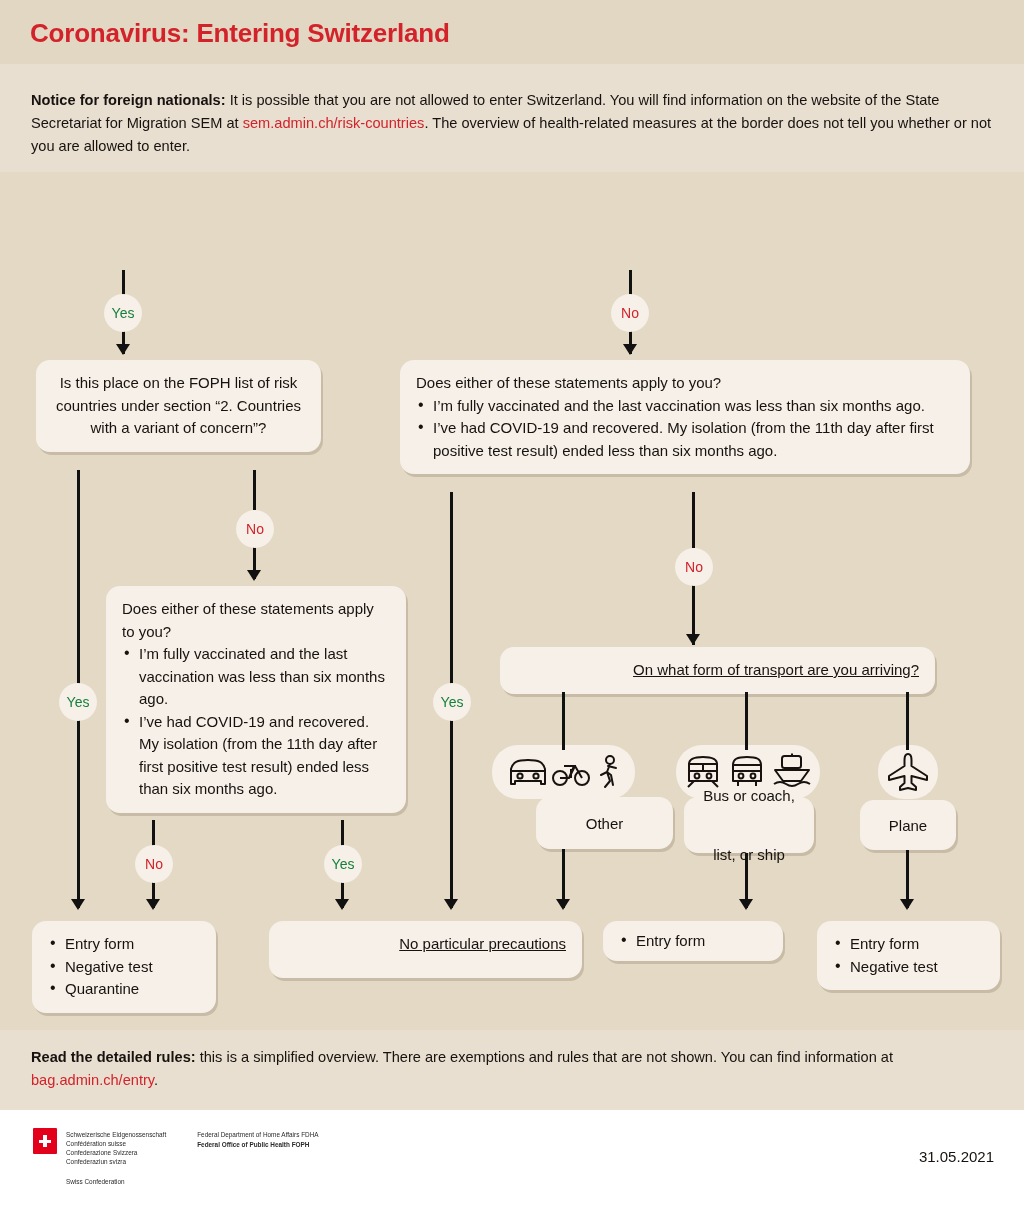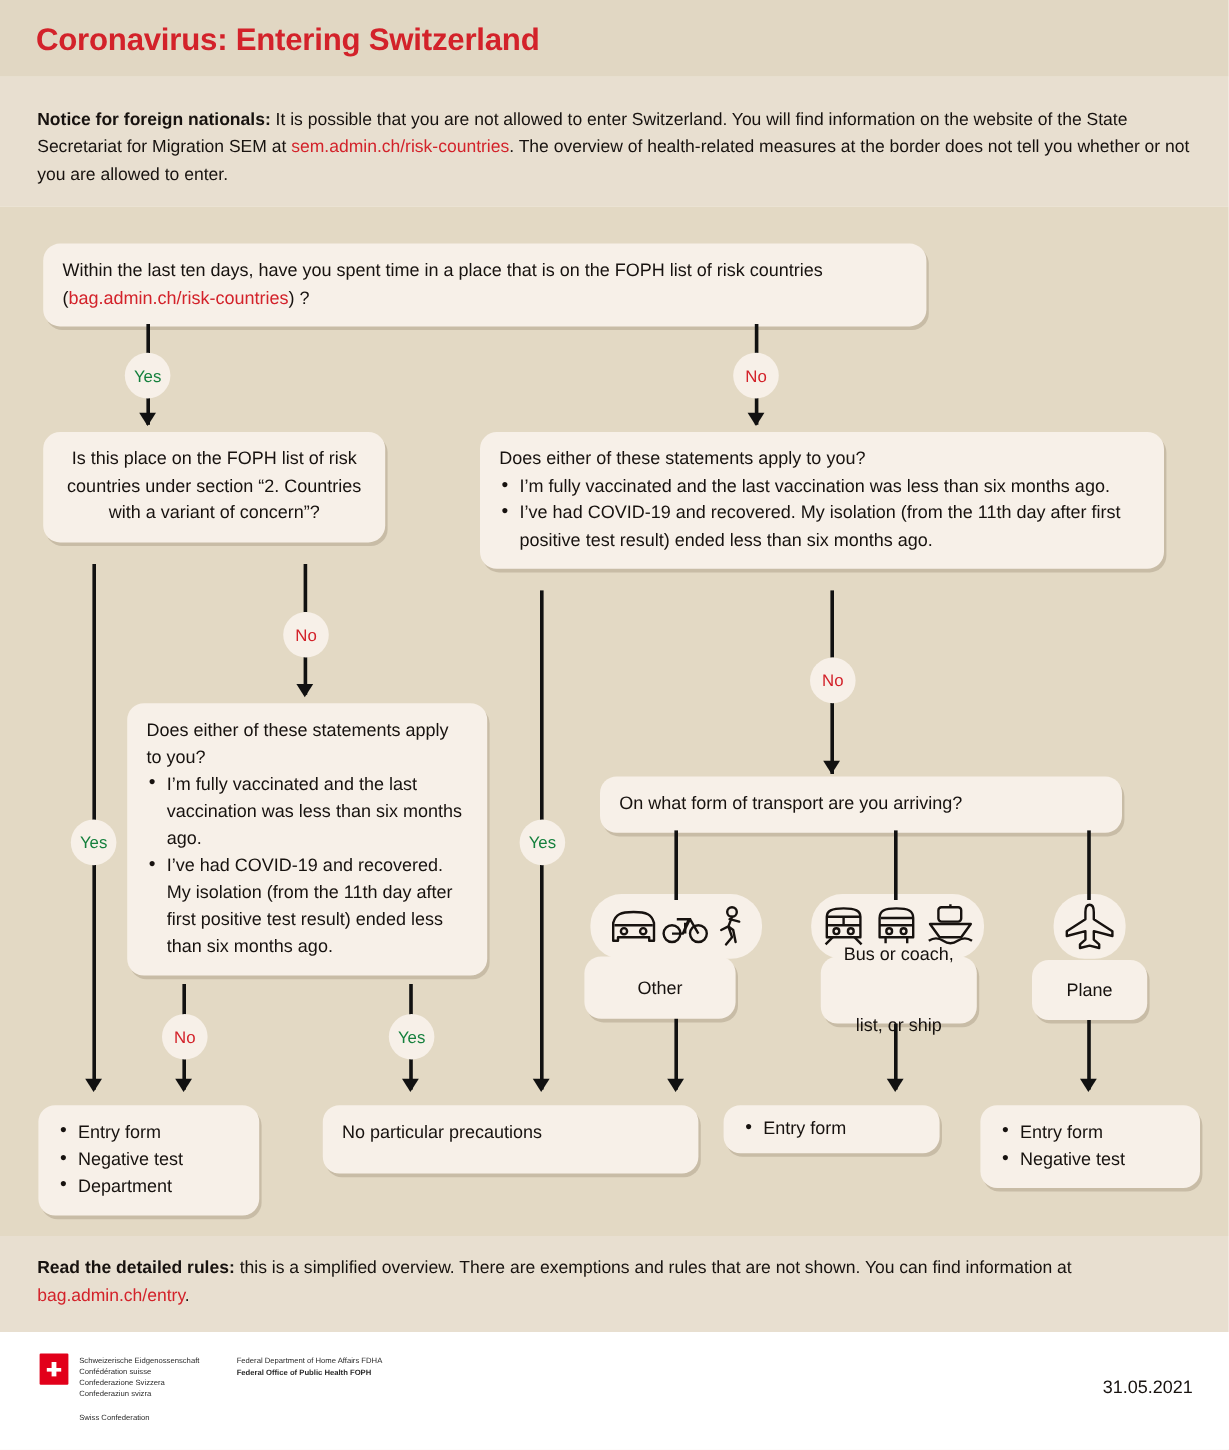--- a/index.html
+++ b/index.html
@@ -58,21 +58,21 @@
   .logo-dept { font-size:6.4px; line-height:10px; color:#2a2a2a; padding-top:2px; margin-left:22px;}
   .logo-dept .b { font-weight:700; }
 
   
   .node {
     position:absolute; background:#f7f0e8; border-radius:14px;
     box-shadow: 2px 3px 0 rgba(150,136,112,0.35);
     color:#17120f; font-size:15px; line-height:22.5px;
   }
   .node .inner { padding:12px 16px; }
-  .node.center .inner { text-align:left; }
+  .node.center .inner { text-align:right;text-decoration:underline; }
   .node ul { list-style:none; margin:0; padding:0; }
   .node li { position:relative; padding-left:17px; }
   .node li::before {
     content:"\2022"; position:absolute; left:2px; top:-1px; font-size:16px;
   }
 
   
   .pill {
     position:absolute; background:#f7f0e8; border-radius:14px;
     box-shadow: 2px 3px 0 rgba(150,136,112,0.35);
@@ -111,23 +111,20 @@
   <div class="band-title"></div>
   <div class="band-notice"></div>
   <div class="band-flow"></div>
   <div class="band-footer"></div>
   <div class="band-logo"></div>
 
   <div class="title">Coronavirus: Entering Switzerland</div>
 
   <div class="notice"><b>Notice for foreign nationals:</b><span> It is possible that you are not allowed to enter Switzerland. You will find information on the website of the State Secretariat for Migration SEM at </span><span class="lnk">sem.admin.ch/risk-countries</span><span>. The overview of health-related measures at the border does not tell you whether or not you are allowed to enter.</span></div>
 
-  <div class="node" style="left:36px; top:203px; width:736px;">
-    <div class="inner"><span>Within the last ten days, have you spent time in a place that is on the FOPH list of risk countries (</span><span class="lnk">bag.admin.ch/risk-countries</span><span>) ?</span></div>
-  </div>
 
   <div class="ln" style="left:122px; top:270px; width:3px; height:25px;"></div>
   <div class="lbl yes" style="left:104px; top:294px;">
     <span>Yes</span>
   </div>
   <div class="ln" style="left:122px; top:331px; width:3px; height:23px;"></div>
   <div class="arrow" style="left:116px; top:344px;"></div>
 
   <div class="ln" style="left:629px; top:270px; width:3px; height:25px;"></div>
   <div class="lbl no" style="left:611px; top:294px;">
@@ -223,21 +220,21 @@
       <circle cx="9" cy="22" r="7" fill="none" stroke="#17120f" stroke-width="2"></circle>
       <circle cx="31" cy="22" r="7" fill="none" stroke="#17120f" stroke-width="2"></circle>
       <path d="M9 22 L18 22 L24 10 L31 22 M18 22 L23 10 M13 10 L25 10" fill="none" stroke="#17120f" stroke-width="2" stroke-linejoin="round"></path>
       <line x1="20" y1="22" x2="20" y2="13" stroke="#17120f" stroke-width="2"></line>
     </svg>
     <svg width="28" height="34" viewBox="0 0 28 34">
       <circle cx="17" cy="5" r="4" fill="none" stroke="#17120f" stroke-width="2"></circle>
       <path d="M17 9 L14 17 L18 20 L20 30 M14 17 L8 20 M14 17 L17 26 L12 32 M15 11 L23 13" fill="none" stroke="#17120f" stroke-width="2" stroke-linecap="round" stroke-linejoin="round"></path>
     </svg>
   </div>
-  <div class="pill" style="left:487px; top:797px; width:126px; height:52px;">
+  <div class="pill" style="left:536px; top:797px; width:137px; height:52px;">
     <span>Other</span>
   </div>
 
   <div class="icon-pad" style="left:676px; top:745px; width:144px; height:54px;">
     <svg width="42" height="36" viewBox="0 0 42 36">
       <path d="M7 10 C7 5 11 3 21 3 C31 3 35 5 35 10 L35 27 L7 27 Z" fill="none" stroke="#17120f" stroke-width="2" stroke-linejoin="round"></path>
       <line x1="7" y1="17" x2="35" y2="17" stroke="#17120f" stroke-width="2"></line>
       <line x1="21" y1="10" x2="21" y2="17" stroke="#17120f" stroke-width="2"></line>
       <line x1="7" y1="10" x2="35" y2="10" stroke="#17120f" stroke-width="2"></line>
       <circle cx="15" cy="22" r="2.4" fill="none" stroke="#17120f" stroke-width="2"></circle>
@@ -280,21 +277,21 @@
   <div class="arrow" style="left:739px; top:899px;"></div>
 
   <div class="ln" style="left:906px; top:850px; width:3px; height:58px;"></div>
   <div class="arrow" style="left:900px; top:899px;"></div>
 
   <div class="node" style="left:32px; top:921px; width:184px;">
     <div class="inner">
       <ul>
         <li>Entry form</li>
         <li>Negative test</li>
-        <li>Department</li>
+        <li>Quarantine</li>
       </ul>
     </div>
   </div>
 
   <div class="node center" style="left:269px; top:921px; width:313px; height:57px;">
     <div class="inner">
       <div>No particular precautions</div>
     </div>
   </div>
 

